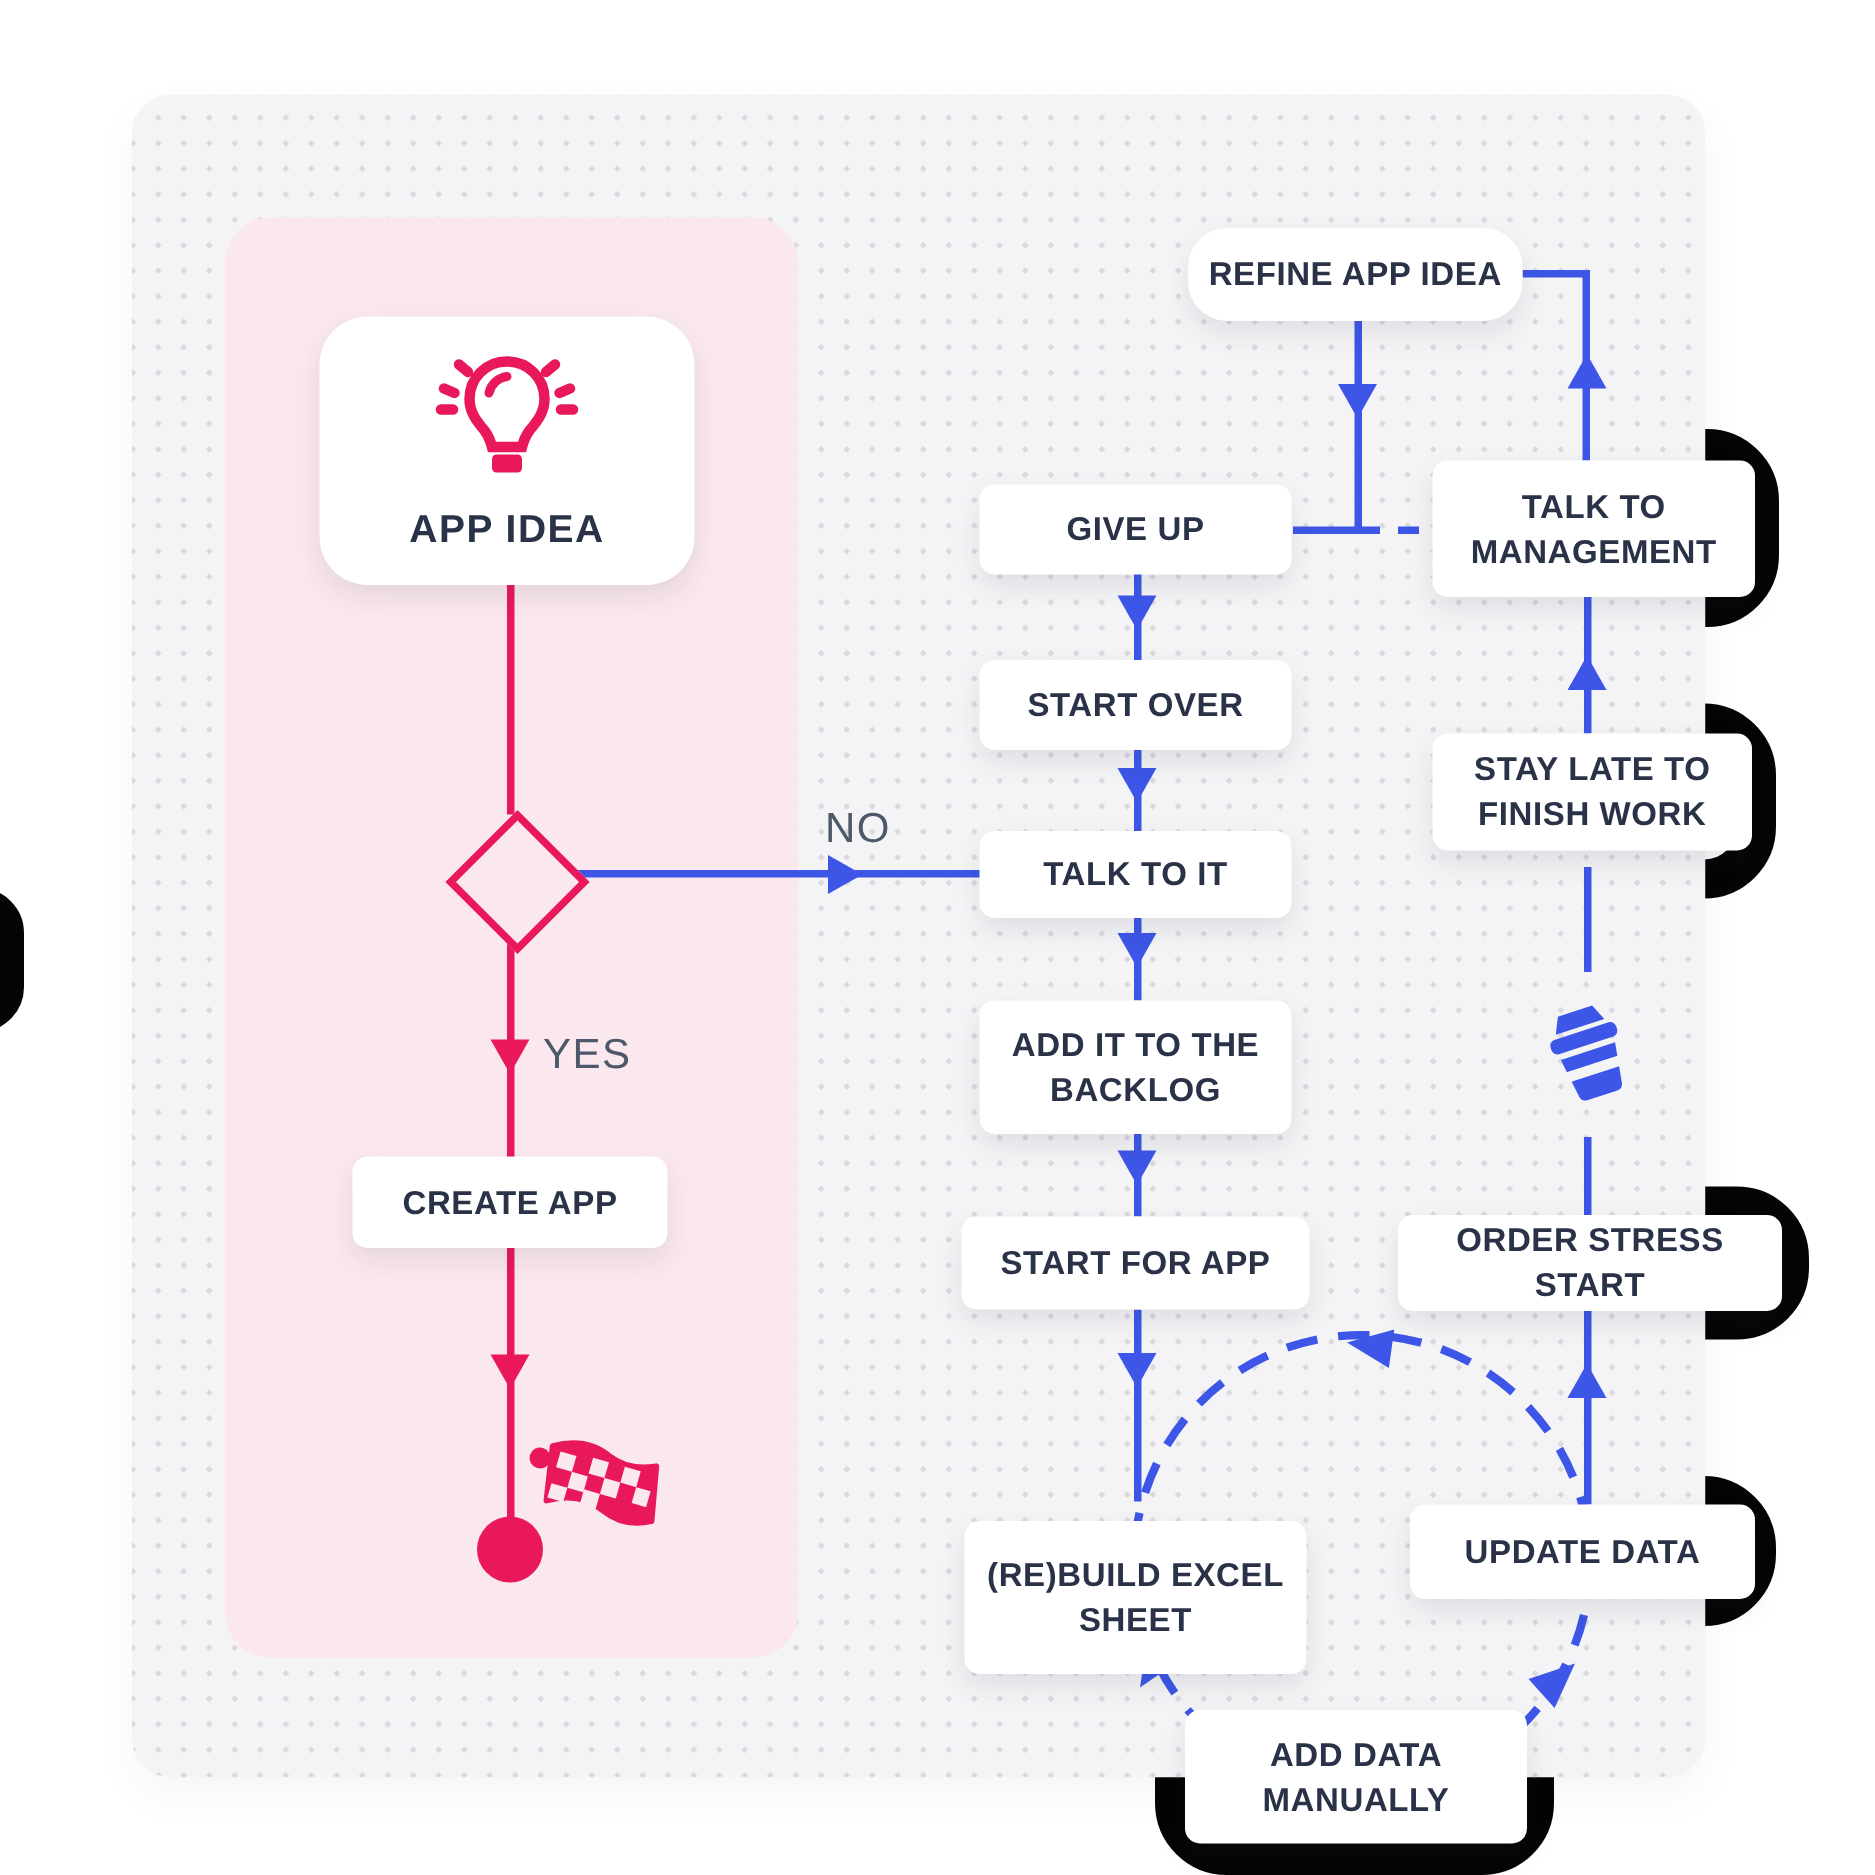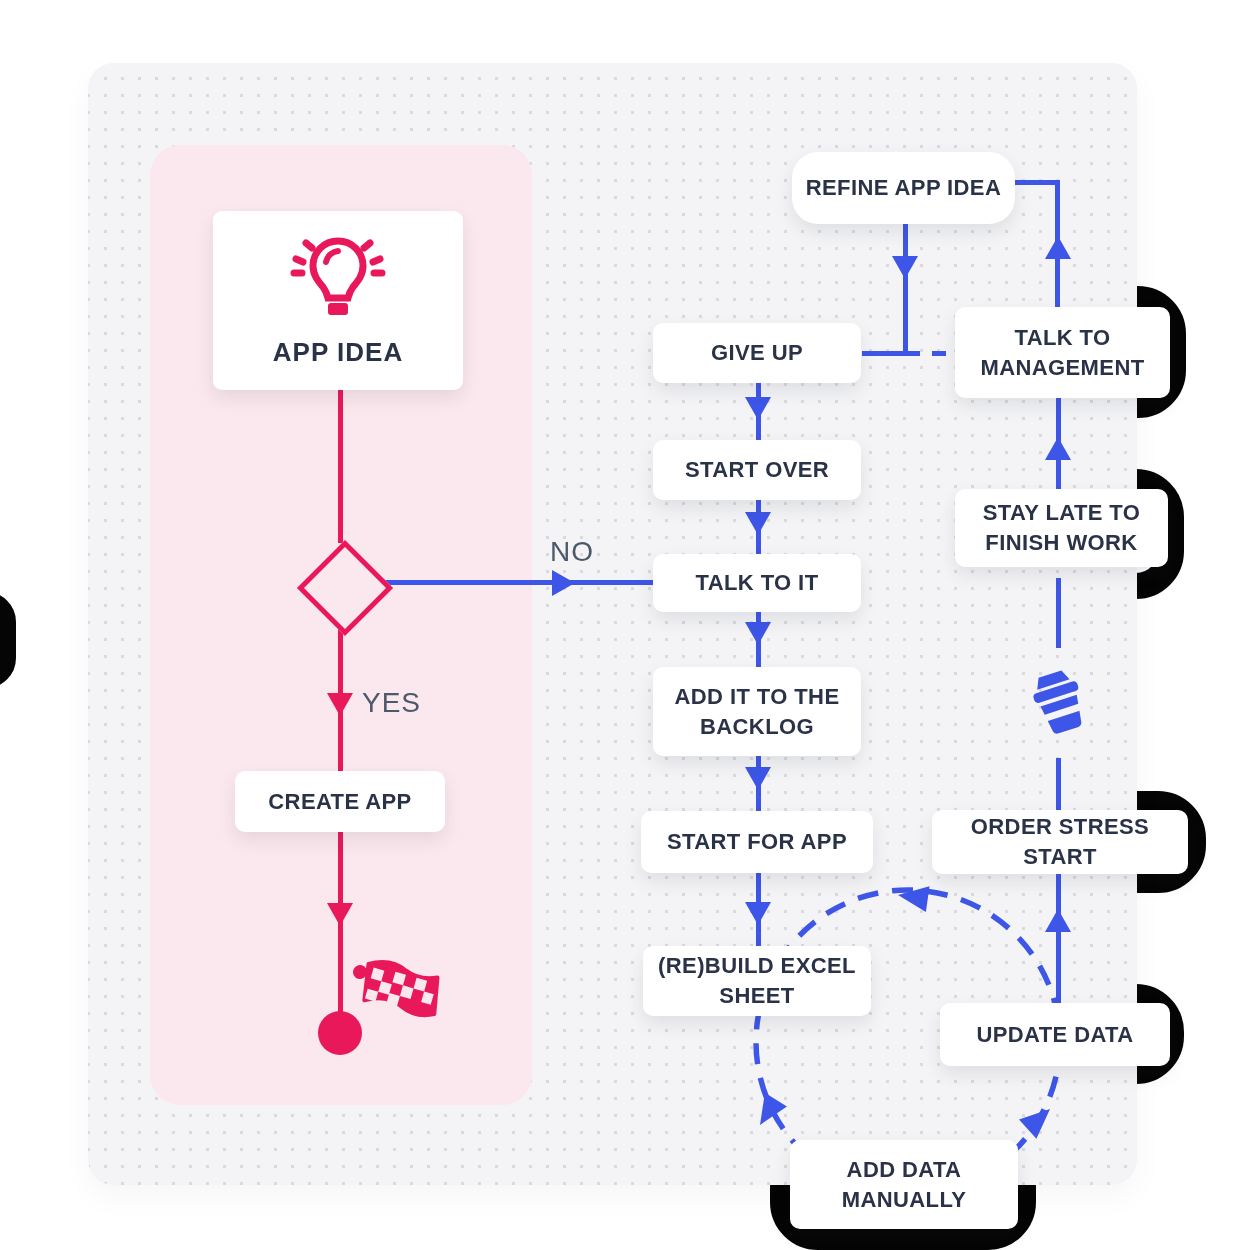--- a/index.html
+++ b/index.html
@@ -30,21 +30,21 @@
   .arr-up{border-left:13px solid transparent;border-right:13px solid transparent;border-bottom:23px solid #3D56E7;}
   .arr-right{border-top:13px solid transparent;border-bottom:13px solid transparent;border-left:23px solid #3D56E7;}
   .arr-down.pink-a{border-top-color:#E9185B;}
 
   
   .node{position:absolute;z-index:5;background:#ffffff;border-radius:10px;
         box-shadow:0 8px 18px rgba(42,50,71,0.10);
         display:flex;align-items:center;justify-content:center;text-align:center;
         font-weight:bold;font-size:22px;line-height:1.35;letter-spacing:0.4px;color:#2A3247;
         padding:4px 10px;box-sizing:border-box;}
-  .node.big{border-radius:9px;flex-direction:column;font-size:26px;letter-spacing:1px;gap:18px;}
+  .node.big{border-radius:32px;flex-direction:column;font-size:26px;letter-spacing:1px;gap:18px;}
 
   .diamond{position:absolute;z-index:3;left:311px;top:554px;width:58px;height:58px;
            background:#FBE8EE;border:5px solid #E9185B;transform:rotate(45deg);}
 
   .flow-label{position:absolute;z-index:4;font-weight:500;font-size:28px;color:#4E586B;letter-spacing:1px;}
   .decision-label{position:absolute;z-index:4;left:372px;top:501px;font-weight:bold;font-size:25px;
                   color:#2A3247;line-height:1.2;white-space:pre-line;text-align:left;}
 
   .end-dot{position:absolute;z-index:4;left:318px;top:1011px;width:44px;height:44px;border-radius:50%;background:#E9185B;}
   .icon-abs{position:absolute;z-index:4;}
@@ -126,27 +126,27 @@
           <path d="M20 12 L26 17"></path>
             <path d="M84 12 L78 17"></path>
         </g>
         <rect x="42" y="72" width="20" height="12" rx="3" fill="#E9185B"></rect>
       </svg>
     </span>
     <span>APP IDEA</span>
   </div>
 
   <div class="node" style="left:235px;top:771px;width:210px;height:61px;">CREATE APP</div>
-  <div class="node" style="left:792px;top:152px;width:223px;height:72px;border-radius:26px;">REFINE APP IDEA</div>
+  <div class="node" style="left:792px;top:152px;width:223px;height:62px;border-radius:26px;">REFINE APP IDEA</div>
   <div class="node" style="left:653px;top:323px;width:208px;height:60px;">GIVE UP</div>
   <div class="node" style="left:653px;top:440px;width:208px;height:60px;">START OVER</div>
   <div class="node" style="left:653px;top:554px;width:208px;height:58px;">TALK TO IT</div>
   <div class="node" style="left:653px;top:667px;width:208px;height:89px;">ADD IT TO THE BACKLOG</div>
   <div class="node" style="left:641px;top:811px;width:232px;height:62px;">START FOR APP</div>
-  <div class="node" style="left:643px;top:946px;width:228px;height:70px;">(RE)BUILD EXCEL SHEET</div>
+  <div class="node" style="left:643px;top:1014px;width:228px;height:102px;">(RE)BUILD EXCEL SHEET</div>
   <div class="node" style="left:790px;top:1140px;width:228px;height:89px;">ADD DATA MANUALLY</div>
   <div class="node" style="left:940px;top:1003px;width:230px;height:63px;">UPDATE DATA</div>
   <div class="node" style="left:932px;top:810px;width:256px;height:64px;padding:4px 2px;">ORDER STRESS START</div>
   <div class="node" style="left:955px;top:489px;width:213px;height:78px;">STAY LATE TO FINISH WORK</div>
   <div class="node" style="left:955px;top:307px;width:215px;height:91px;">TALK TO MANAGEMENT</div>
 
   <div class="end-dot"></div>
   <div class="icon-abs" style="left:346px;top:950px;">
     <svg width="100" height="88" viewBox="0 0 100 88">
       <g transform="rotate(16 14 22)">

